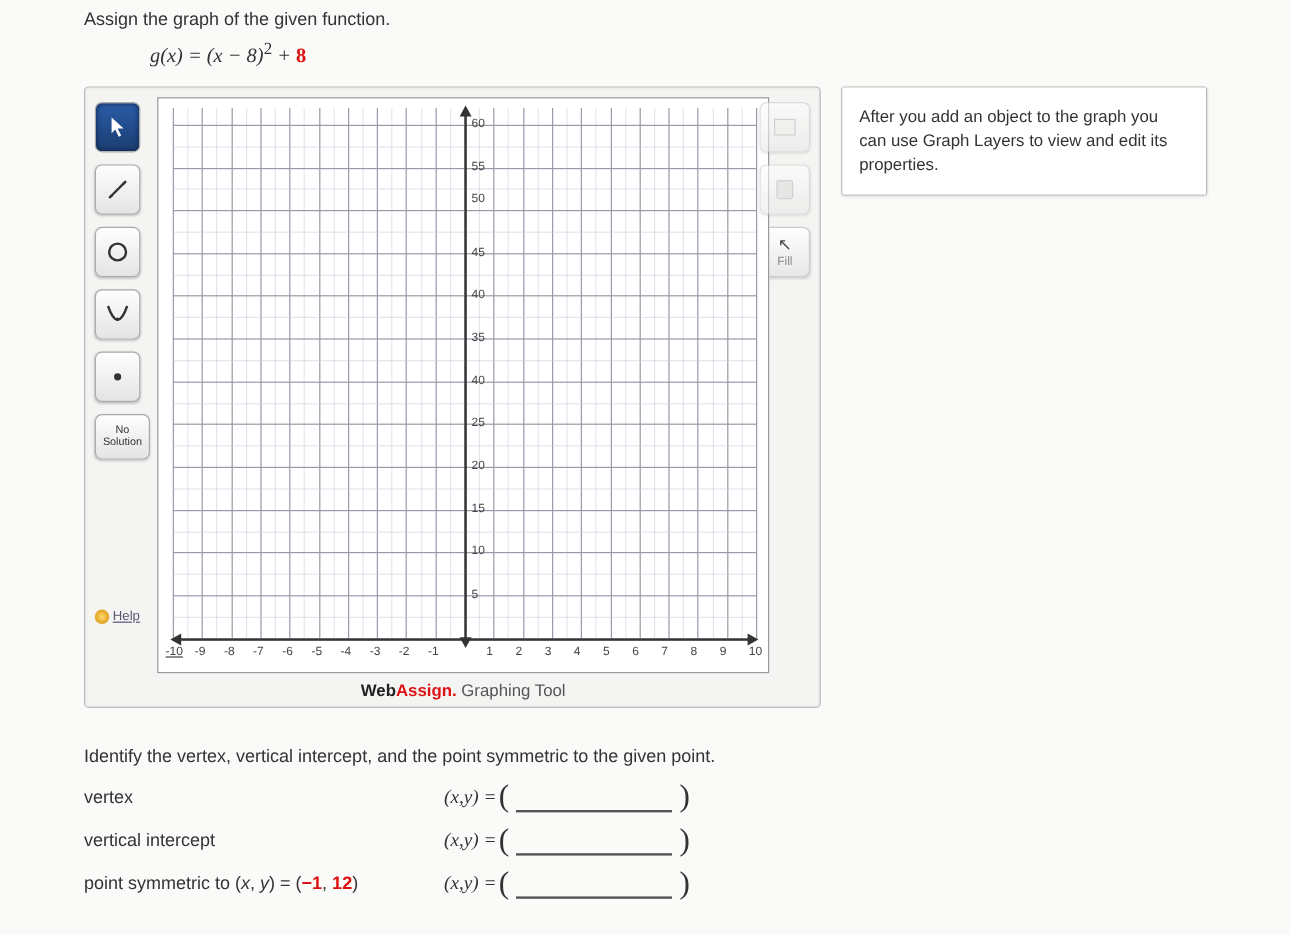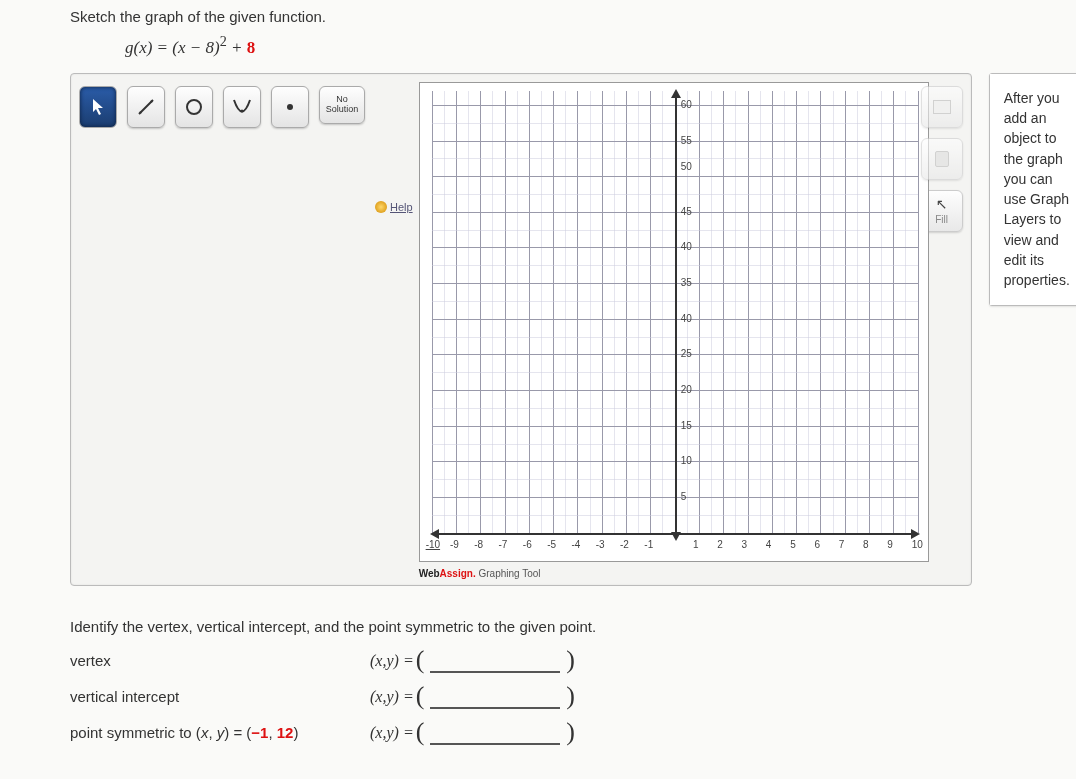--- a/index.html
+++ b/index.html
@@ -2,36 +2,36 @@
 <html><head>
 <meta charset="utf-8">
 <style>
   * { box-sizing: border-box; margin: 0; padding: 0; }
   body { font-family: Arial, Helvetica, sans-serif; font-size: 14px; color: #333; background: #fafaf8; padding: 8px 20px 20px 70px; }
   .prompt { margin-bottom: 8px; font-size: 15px; }
   .equation { font-family: 'Times New Roman', serif; font-style: italic; font-size: 17px; margin: 8px 0 15px 55px; }
   .equation .red { color: #d11; font-style: normal; font-weight: bold;}
   .graph-area { display: flex; align-items: flex-start; gap: 15px; }
   .graph-frame { border: 1px solid #bbb; background: #f4f4f2; padding: 8px 8px 6px 8px; border-radius: 4px; display: flex; align-items: flex-start; box-shadow: inset 0 0 2px rgba(0,0,0,0.1); }
-  .tool-col { display: flex; flex-direction: row; gap: 10px; margin-right: 6px; padding-top: 4px;}
+  .tool-col { display: flex; flex-direction: column; gap: 10px; margin-right: 6px; padding-top: 4px;}
   .tool-btn { width: 38px; height: 42px; border: 1px solid #aaa; border-radius: 6px; background: linear-gradient(#fefefe,#e4e4e4); display: flex; align-items: center; justify-content: center; cursor: pointer; font-size: 16px; box-shadow: 0 1px 2px rgba(0,0,0,0.2);}
   .tool-btn.selected { background: linear-gradient(#2a5ca8,#1b3d70); color: #fff; box-shadow: inset 0 0 4px #0a1f3f;}
   .tool-btn svg { display:block; }
   .no-sol { width: 46px; height: 38px; border: 1px solid #aaa; border-radius: 6px; background: linear-gradient(#fefefe,#e4e4e4); display: flex; align-items: center; justify-content: center; font-size: 9px; text-align: center; line-height: 1.1; cursor: pointer; box-shadow: 0 1px 2px rgba(0,0,0,0.2);}
   .help-row { margin-top: 115px; }
   .help-link { color: #557; font-size: 11px; text-decoration: underline; display: flex; align-items: center; gap: 3px; cursor: pointer;}
   .help-bulb { width:12px; height:12px; border-radius:50%; background: radial-gradient(#ffd86b, #d28a00); display:inline-block;}
   .canvas-col { position: relative; }
   .graph-canvas { background: #fff; border: 1px solid #999; position: relative; width: 510px; height: 480px; overflow: hidden; }
   .axis-label { position: absolute; font-size: 10px; color: #444; }
   .grid-line { position: absolute; background: #ccd; }
   .grid-line.major { background: #99a; }
   .axis-line { position: absolute; background: #333; }
   .arrow { position: absolute; width: 0; height: 0; }
-  .footer-text { font-size: 10px; color: #555; text-align: left; margin-top: 6px; margin-right: 0px;}
+  .footer-text { font-size: 14px; color: #555; text-align: center; margin-top: 6px; margin-right: 0px;}
   .footer-text b { color:#222;}
   .footer-text .assign { color:#d11; font-weight:bold;}
   .right-col { display: flex; flex-direction: column; gap: 10px; margin-left: -8px; padding-top: 4px;}
   .right-btn { width: 42px; height: 42px; border: 1px solid #ccc; border-radius: 6px; background: linear-gradient(#fefefe,#e8e8e8); display:flex; align-items:center; justify-content:center; font-size:10px; color:#888; flex-direction:column; gap:2px; box-shadow: 0 1px 2px rgba(0,0,0,0.15);}
   .right-btn.muted { opacity: 0.6;}
   .right-btn .icon-box{ width:18px; height:14px; border:1px solid #bbb; background:#eee;}
   .right-btn .trash { width:14px; height:16px; background:#ddd; border:1px solid #bbb; border-radius:2px;}
   .right-btn .fcurs { font-size:14px; color:#444;}
   .layers-panel { border: 1px solid #bbb; background: #eceae6; border-radius: 3px; width: 305px; margin-left: 2px; box-shadow: inset 0 0 2px rgba(0,0,0,0.15), 0 1px 2px rgba(0,0,0,0.1);}
   .layers-header { padding: 12px 14px; font-weight: bold; font-size: 15px; display:flex; justify-content:space-between; align-items:center; border-bottom:1px solid #ccc;}
@@ -42,21 +42,21 @@
   .q-row { display:flex; align-items:center; margin-bottom: 12px;}
   .q-label { width: 300px; font-size: 15px;}
   .q-eq { font-family: 'Times New Roman', serif; font-style: italic; font-size: 16px; display:flex; align-items:center;}
   .paren { font-size: 26px; font-family:'Times New Roman', serif; font-style:normal; font-weight: normal; line-height:0.8; padding: 0 2px;}
   .ans-input { width: 130px; height: 24px; border: none; border-bottom: 2px solid #555; background: transparent; margin: 0 4px; font-size:14px;}
   .red-txt {color:#d11; font-weight:bold; font-style:normal;}
 </style>
 </head>
 <body>
 
-<div class="prompt">Sketch the graph of the given function.</div>
+<div class="prompt">Assign the graph of the given function.</div>
 <div class="equation">
   <span>g(x) = (x − 8)</span><sup style="font-style:normal">2</sup><span> + </span><span class="red">8</span>
 </div>
 
 <div class="graph-area">
   <div class="graph-frame">
     <div class="tool-col">
       <div class="tool-btn selected">
         <svg width="14" height="18" viewBox="0 0 14 18">
             <path d="M2 1 L2 14 L5 11 L8 17 L10 16 L7 10 L12 10 Z" fill="#fff"></path>

